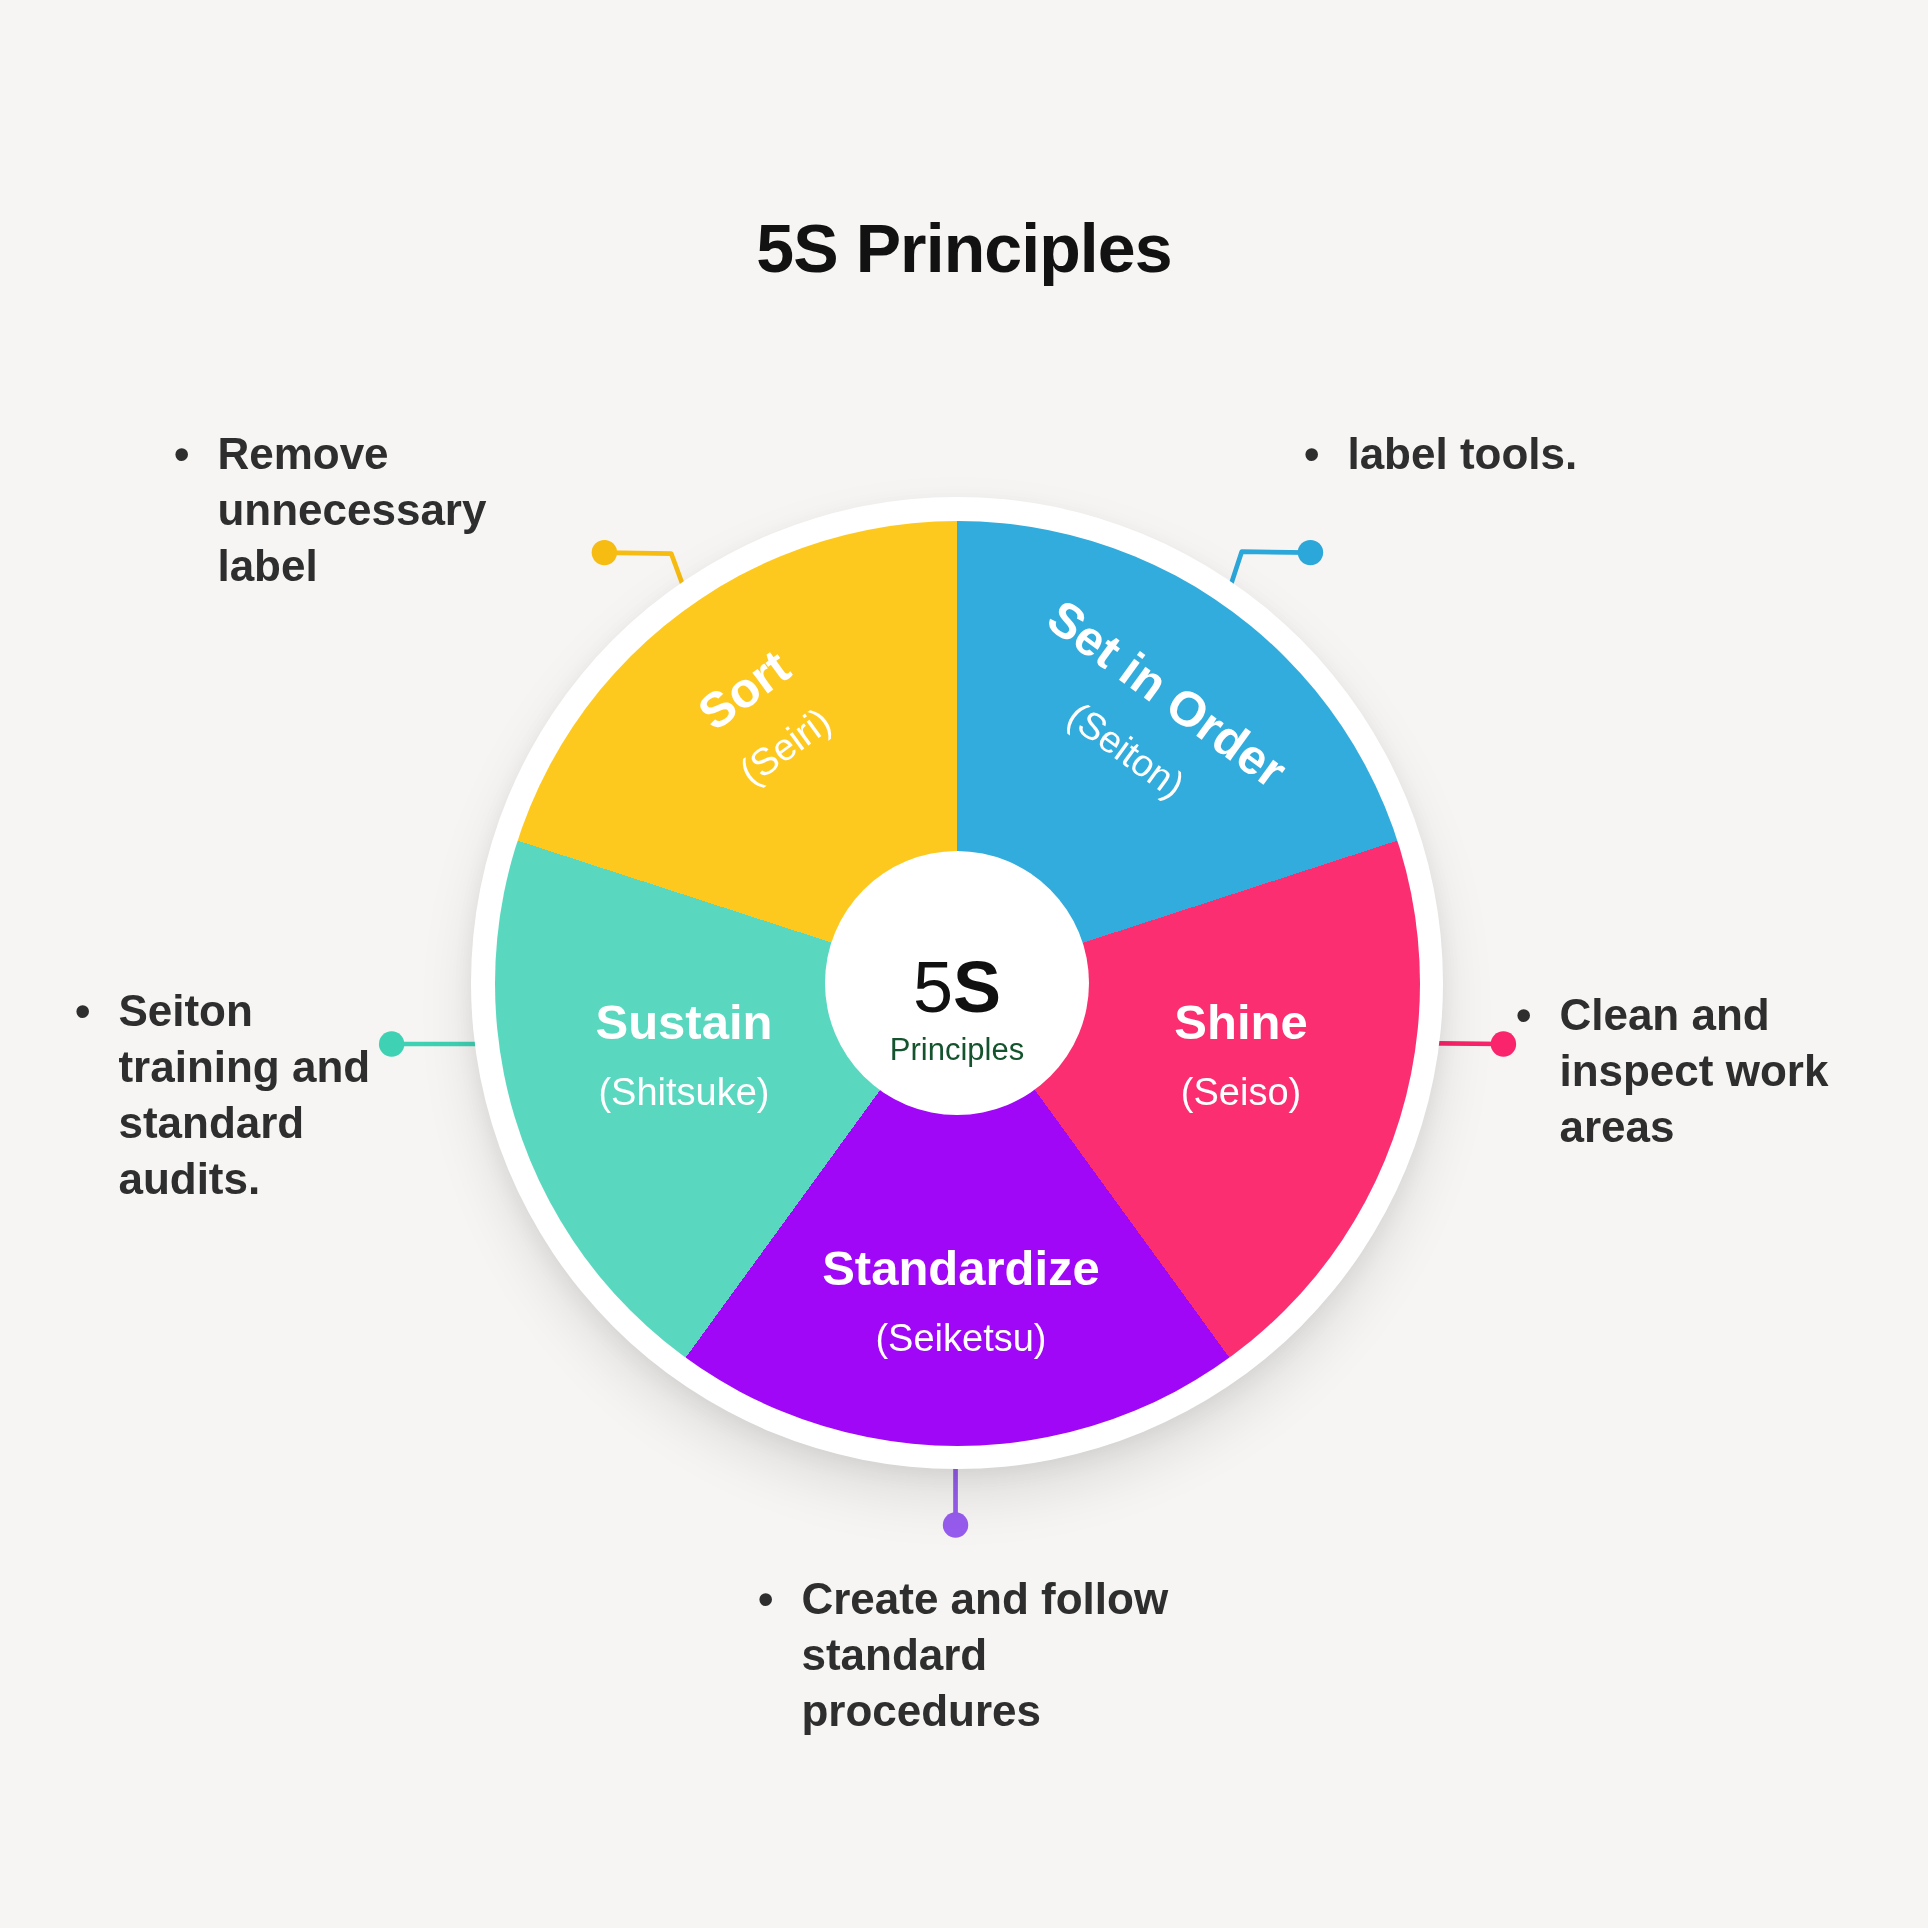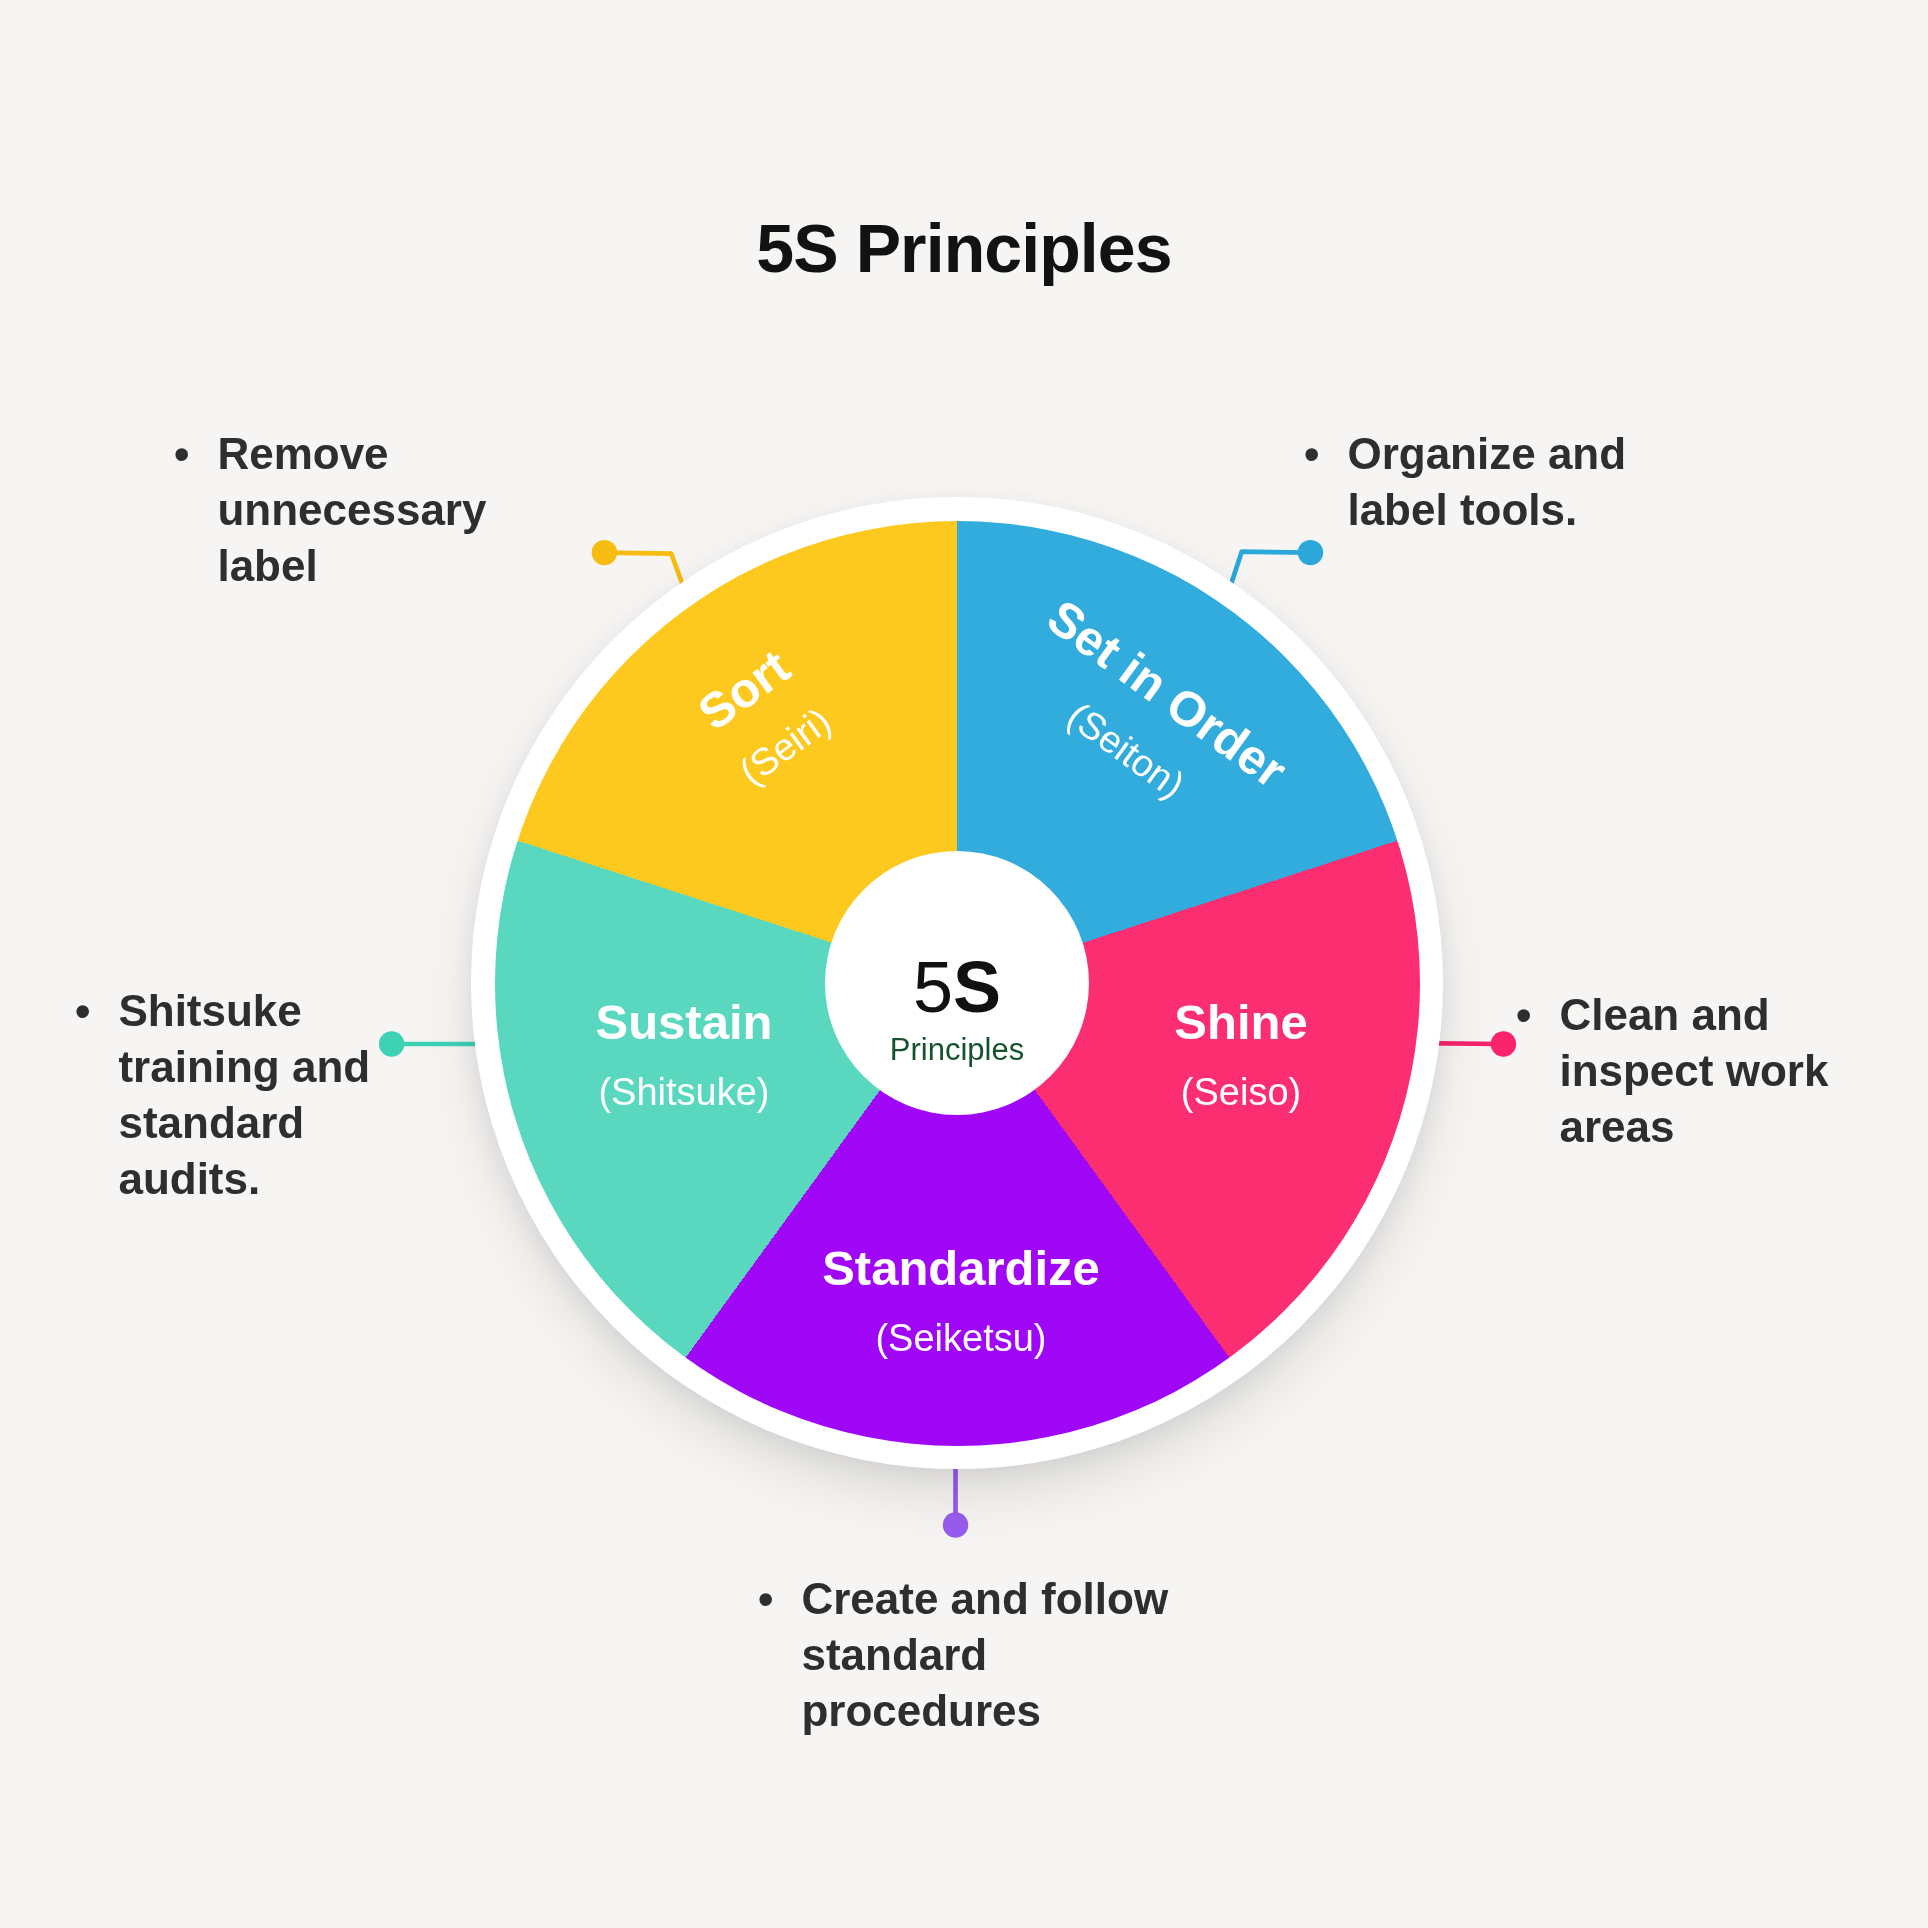--- a/index.html
+++ b/index.html
@@ -112,21 +112,20 @@
     <span class="bullet">•</span>
     <div>
         <div>Remove</div>
         <div>unnecessary</div>
         <div>label</div>
       </div>
   </div>
   <div class="callout co-tr" style="color: rgb(46, 46, 46);">
     <span class="bullet">•</span>
     <div>
-        <div>Organize and</div>
         <div>label tools.</div>
       </div>
   </div>
   <div class="callout co-right" style="color: rgb(46, 46, 46);">
     <span class="bullet">•</span>
     <div>
         <div>Clean and</div>
         <div>inspect work</div>
         <div>areas</div>
       </div>
@@ -135,21 +134,21 @@
     <span class="bullet">•</span>
     <div>
         <div>Create and follow</div>
         <div>standard</div>
         <div>procedures</div>
       </div>
   </div>
   <div class="callout co-left" style="color: rgb(46, 46, 46);">
     <span class="bullet">•</span>
     <div>
-        <div>Shitsuke</div>
+        <div>Seiton</div>
         <div>training and</div>
         <div>standard</div>
         <div>audits.</div>
       </div>
   </div>
 
 </div>
 
 
 </body></html>

